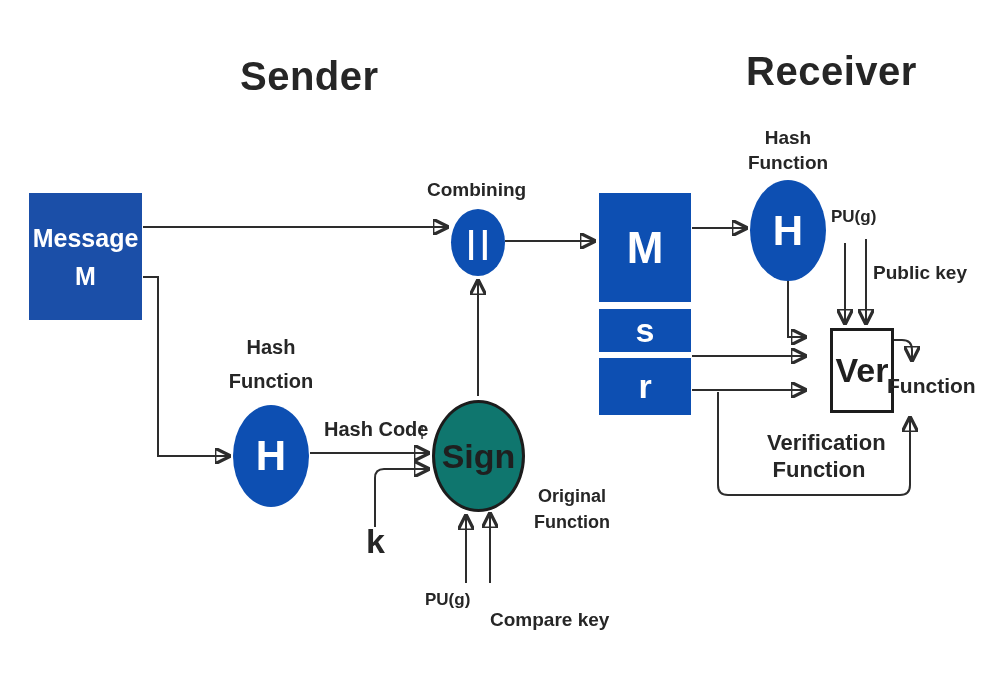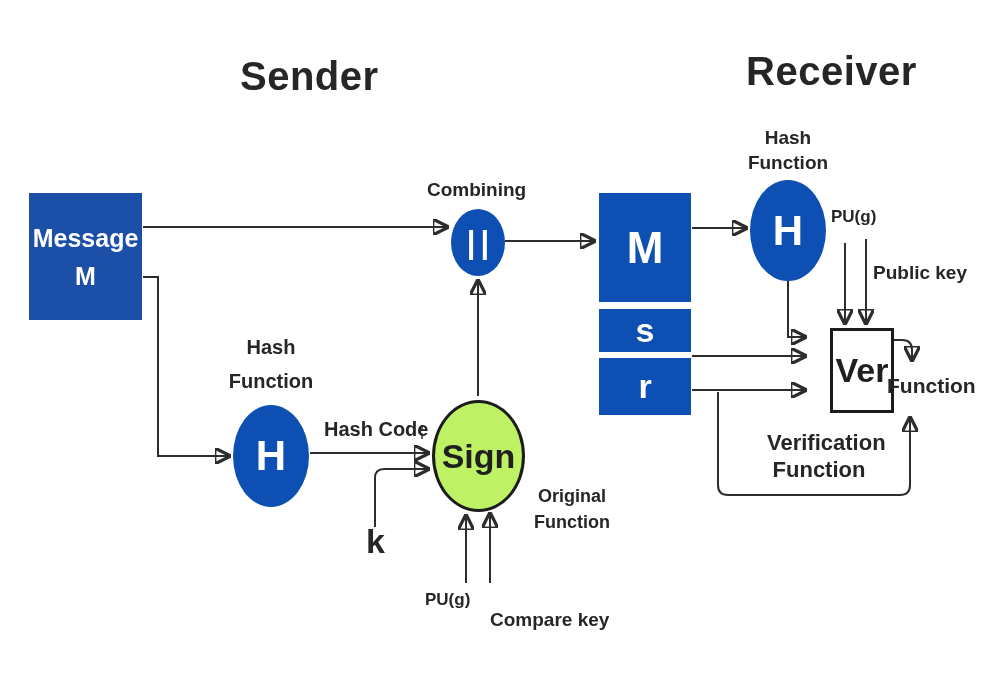--- a/index.html
+++ b/index.html
@@ -30,21 +30,21 @@
     color:#fff;font-weight:700;font-size:31px;letter-spacing:5px;padding-left:5px;}
 
   
   .node-hash{position:absolute;border-radius:50%;background:var(--blue);display:flex;
     align-items:center;justify-content:center;color:#fff;font-weight:700;font-size:42px;}
   .node-hash-s{left:233px;top:405px;width:76px;height:102px;}
   .node-hash-r{left:750px;top:180px;width:76px;height:101px;}
 
   
   .node-sign{position:absolute;left:432px;top:400px;width:93px;height:112px;border-radius:50%;
-    background:#bef264;border:3px solid #1c1c1c;display:flex;align-items:center;justify-content:center;
+    background:#0f766e;border:3px solid #1c1c1c;display:flex;align-items:center;justify-content:center;
     font-size:34px;font-weight:700;color:#1f1f1f;}
 
   
   .box-msr{position:absolute;left:599px;top:193px;width:92px;height:222px;background:var(--blue);
     display:flex;flex-direction:column;color:#fff;font-weight:700;text-align:center;}
   .box-msr .sec{display:flex;align-items:center;justify-content:center;}
   .box-msr .sec-m{height:109px;font-size:44px;}
   .box-msr .divider1{height:7px;background:#fff;}
   .box-msr .sec-s{height:43px;font-size:34px;}
   .box-msr .divider2{height:6px;background:#fff;}

